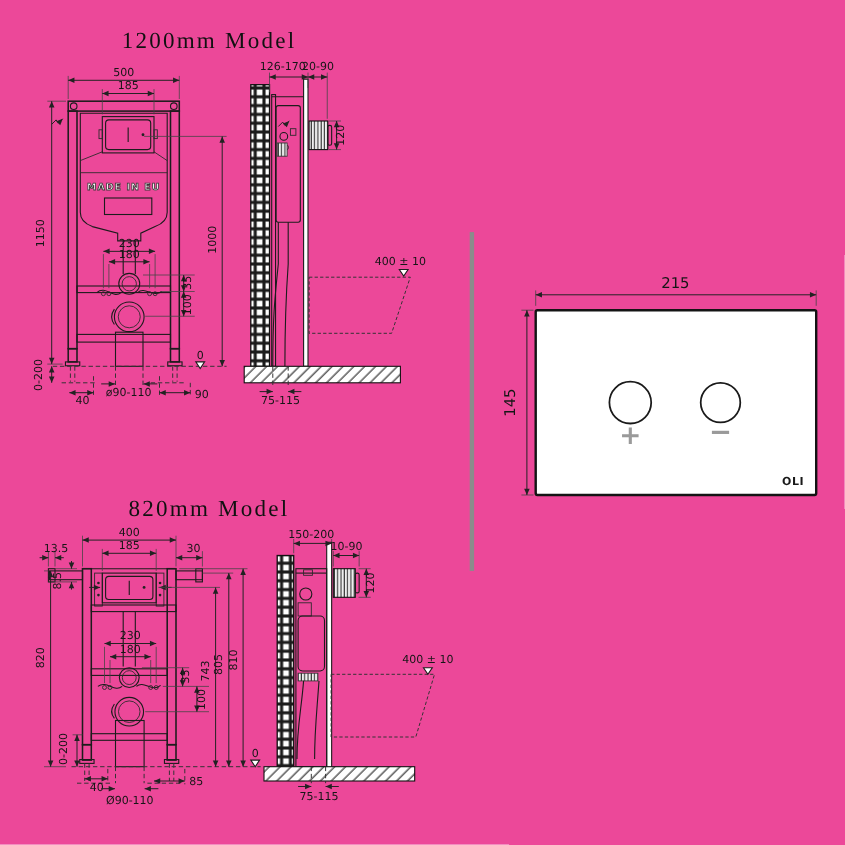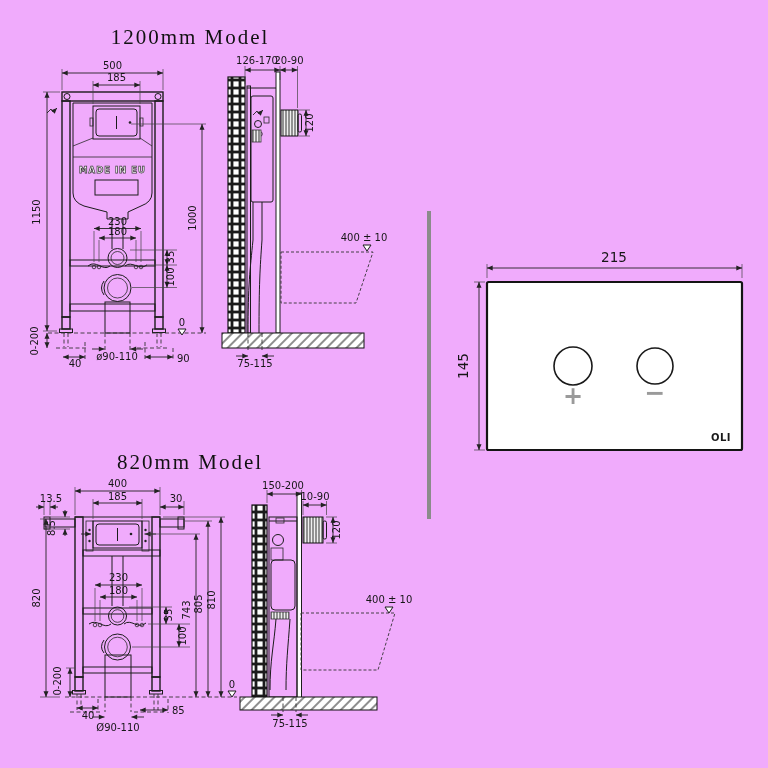--- a/index.html
+++ b/index.html
@@ -1,16 +1,16 @@
 <!DOCTYPE html>
 <html><head>
 <meta charset="utf-8">
 <style>
   html,body{margin:0;padding:0;background:#fff;}
-  .canvas{position:relative;width:768px;height:768px;background:#f0abfc;overflow:hidden;
+  .canvas{position:relative;width:768px;height:768px;background:#ec4899;overflow:hidden;
           font-family:"DejaVu Sans",sans-serif;}
   svg text{font-family:"DejaVu Sans",sans-serif;}
   .title{font-family:"Liberation Serif",serif;font-size:21px;letter-spacing:2px;fill:#111;}
   .dt {font-size:10px;fill:#161616;}
   .dtb{font-size:13.5px;fill:#161616;}
   .made{font-size:8.5px;font-weight:bold;fill:#ffffff;stroke:#3a3a3a;stroke-width:0.75;letter-spacing:1px;}
   .brand{font-size:10px;font-weight:bold;fill:#1a1a1a;letter-spacing:0.5px;}
   .gray{fill:#9a9a9a;font-weight:bold;}
   .ol {fill:none;stroke:#1c1c1c;stroke-width:1.4;}
   .tl {fill:none;stroke:#1c1c1c;stroke-width:1;}

